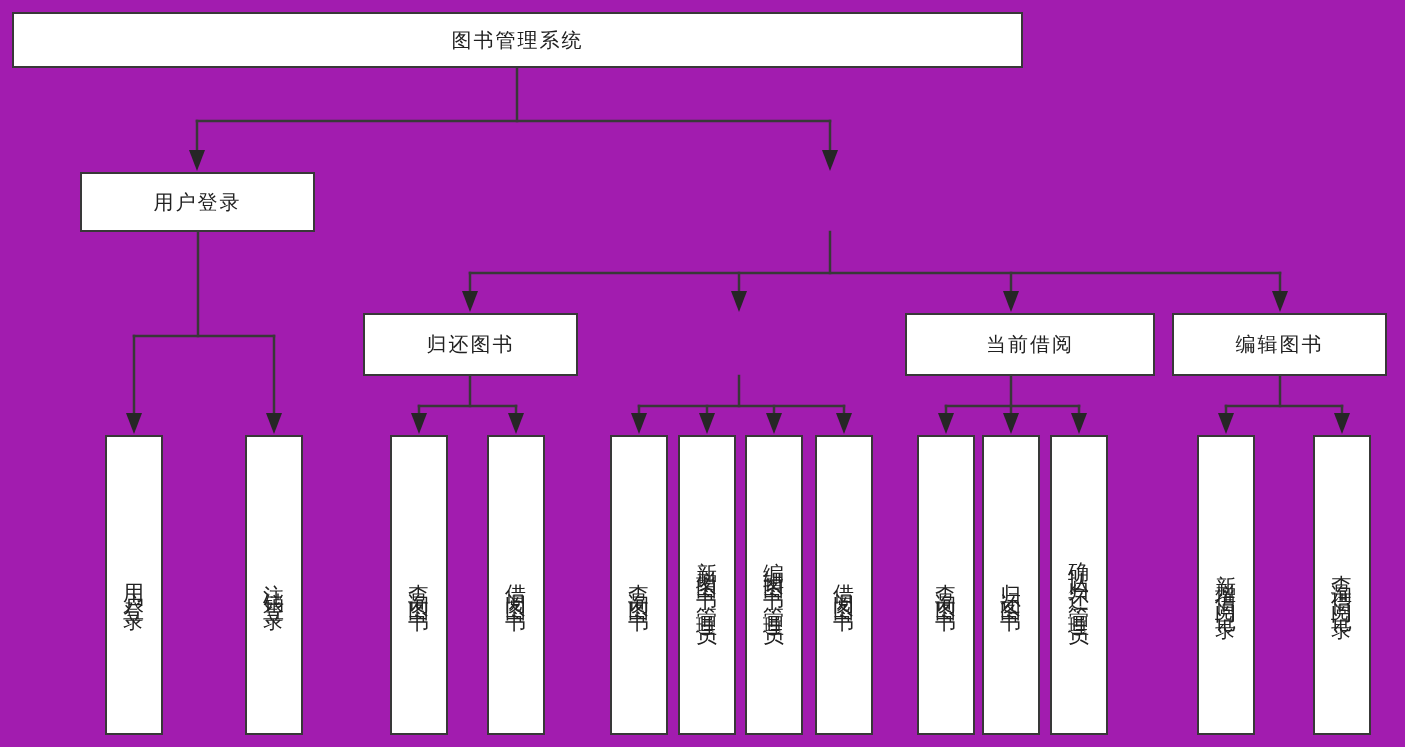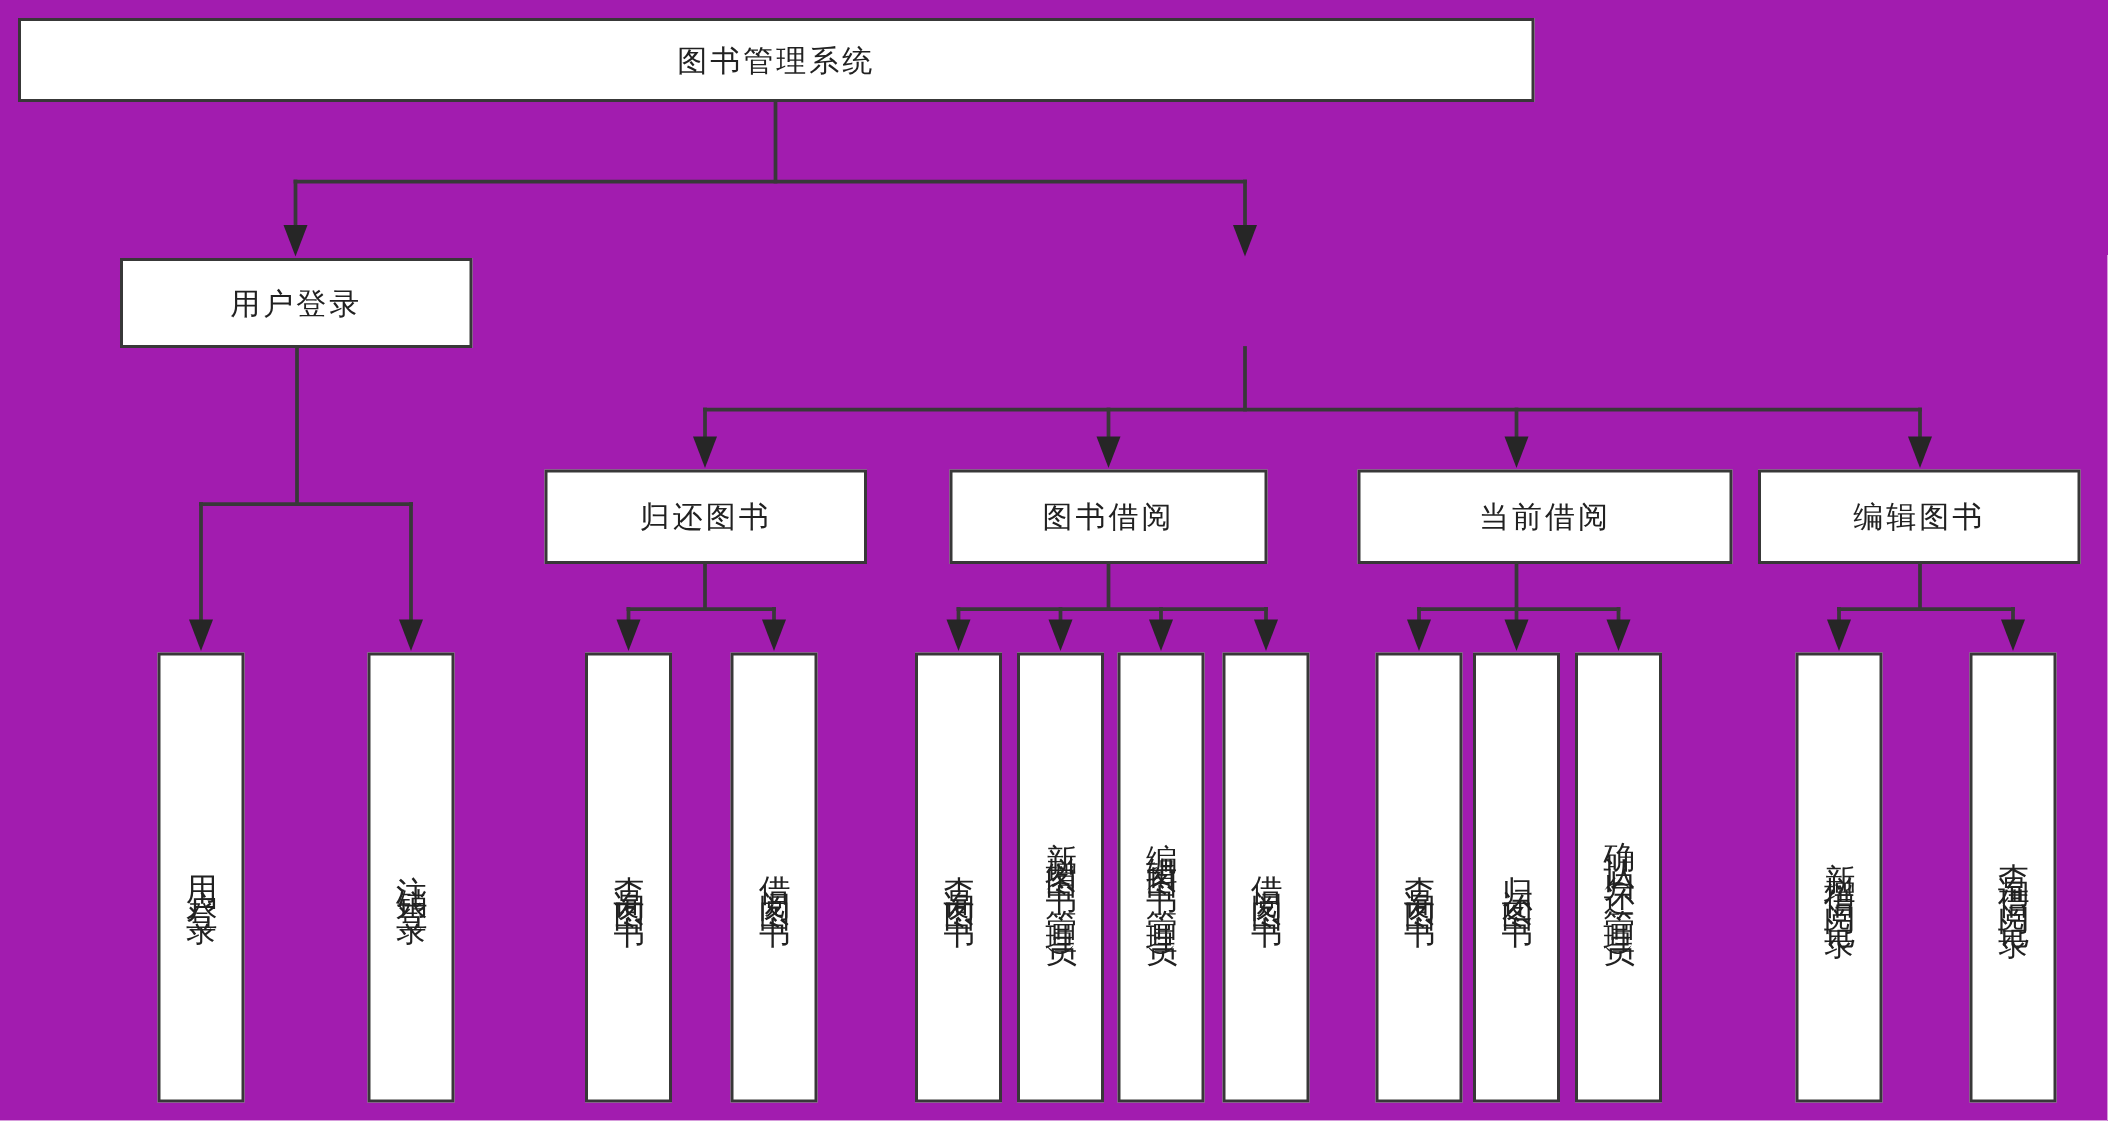--- a/index.html
+++ b/index.html
@@ -117,21 +117,20 @@
       <polygon points="1071,413 1087,413 1079,434" fill="#262626"></polygon>
       <polygon points="1218,413 1234,413 1226,434" fill="#262626"></polygon>
       <polygon points="1334,413 1350,413 1342,434" fill="#262626"></polygon>
     </svg>
 
   <div class="hbox" style="left:12px; top:12px; width:1011px; height:56px">图书管理系统</div>
 
   <div class="hbox" style="left:80px; top:172px; width:235px; height:60px">用户登录</div>
 
   <div class="hbox" style="left:363px; top:313px; width:215px; height:63px">归还图书</div>
-  <div class="hbox" style="left:633px; top:313px; width:212px; height:63px">图书借阅</div>
   <div class="hbox" style="left:905px; top:313px; width:250px; height:63px">当前借阅</div>
   <div class="hbox" style="left:1172px; top:313px; width:215px; height:63px">编辑图书</div>
 
   <div class="vbox" style="left:105px">
     <span class="vtext">用户登录</span>
   </div>
   <div class="vbox" style="left:245px">
     <span class="vtext">注销登录</span>
   </div>
 

